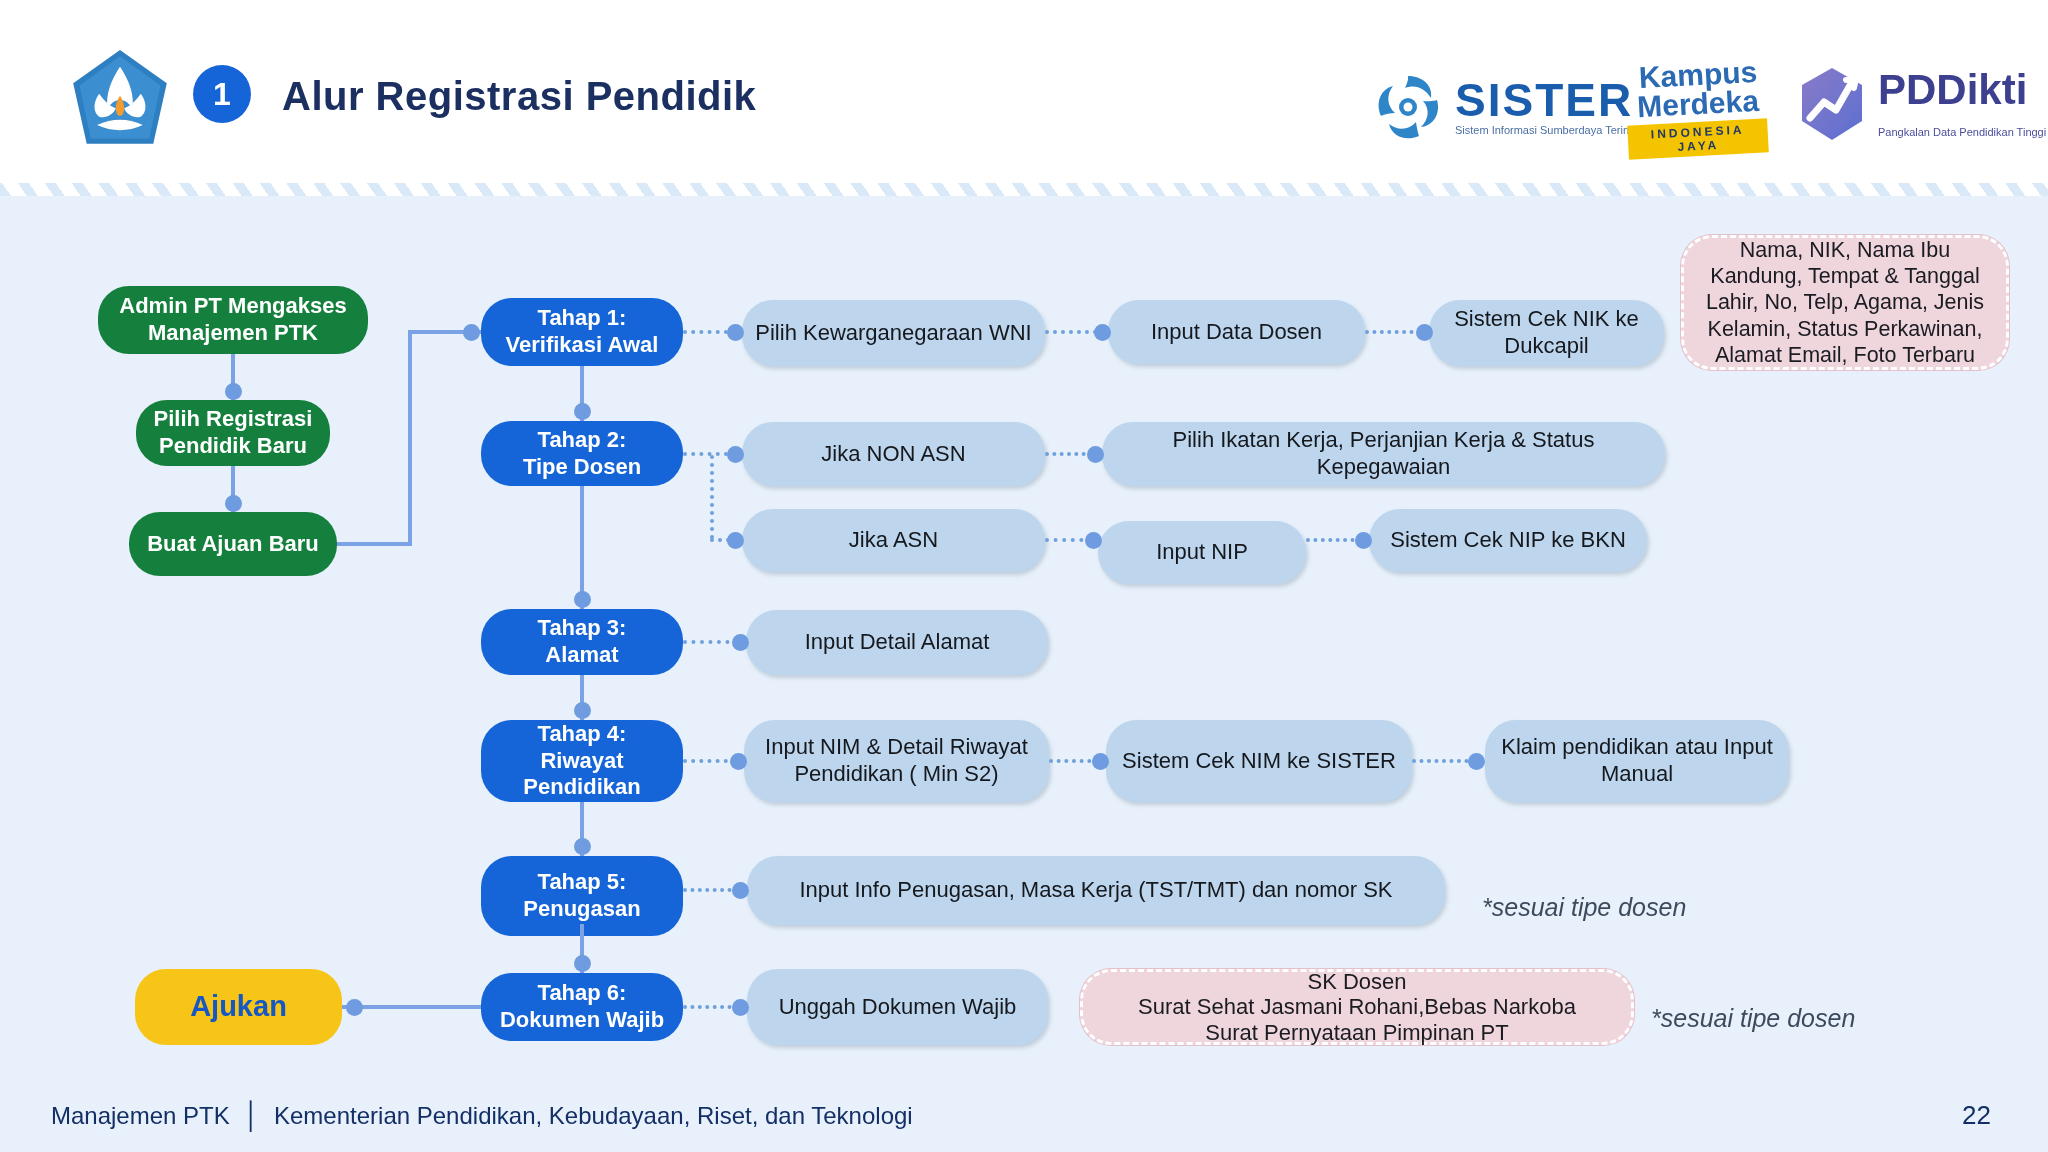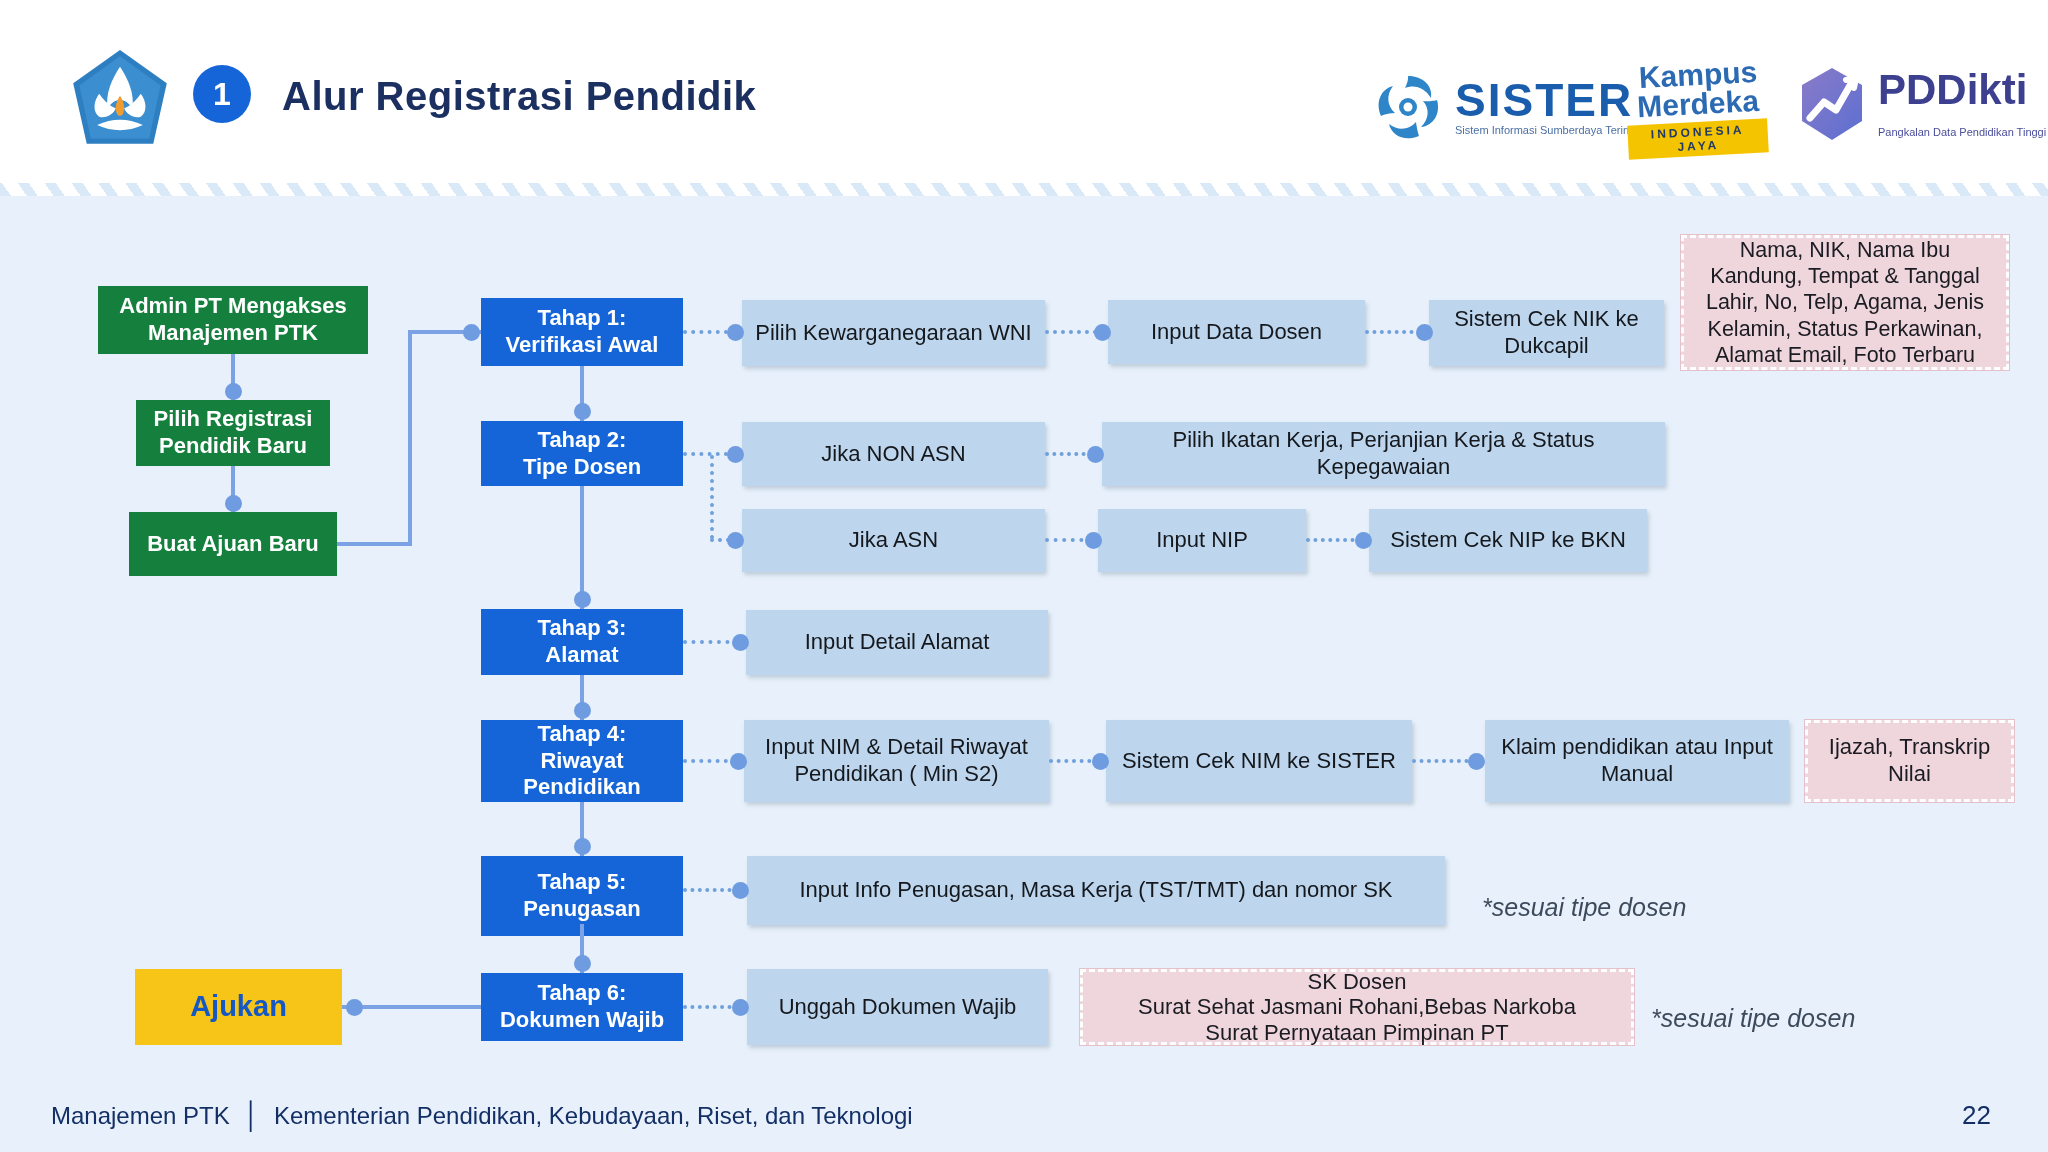--- a/index.html
+++ b/index.html
@@ -21,21 +21,21 @@
   .logo-km{position:absolute;left:1628px;top:60px;width:140px;text-align:center;}
   .km-word{font-size:30px;font-weight:bold;color:#2C6BB3;line-height:29px;transform:rotate(-3deg);}
   .km-banner{display:inline-block;margin-top:4px;background:#F5C400;color:#233A66;font-size:12px;font-weight:bold;
     letter-spacing:3px;padding:3px 8px;transform:rotate(-3deg);}
   .logo-pddikti{position:absolute;left:1796px;top:66px;display:flex;align-items:center;gap:10px;}
   .pd-text{display:flex;flex-direction:column;}
   .pd-name{font-size:42px;font-weight:bold;color:#3D3F8F;line-height:40px;}
   .pd-tag{font-size:11px;color:#4A4E9B;margin-top:16px;}
   
   .node{position:absolute;display:flex;align-items:center;justify-content:center;text-align:center;
-    font-size:22px;line-height:1.22;padding:4px 10px;box-sizing:border-box;white-space:pre-line;}
+    font-size:22px;line-height:1.22;padding:4px 10px;box-sizing:border-box;white-space:pre-line;border-radius:31px;}
   .teal{background:#15803d;color:#ffffff;font-weight:bold;}
   .stage{background:#1565D8;color:#ffffff;font-weight:bold;}
   .lite{background:#BDD6ED;color:#15181D;box-shadow:2px 3px 4px rgba(120,140,160,.35);}
   .pinknote{background:#EFD5DC;color:#1A1C22;border:3px dashed #ffffff;box-shadow:0 0 0 1px #E4C0CB;}
   .gold{background:#F6C517;color:#1457C5;font-weight:bold;font-size:29px;}
   .inote{position:absolute;font-size:25px;font-style:italic;color:#3D4A5C;font-weight:500;}
   
   .vline,.hline{position:absolute;background:#7BA2E5;}
   .vline{width:4px;} .hline{height:4px;}
   .dot{position:absolute;width:17px;height:17px;border-radius:50%;background:#6F9CE0;}
@@ -130,29 +130,28 @@
 
   <div class="node lite" style="left:742px;top:300px;width:303px;height:66px">Pilih Kewarganegaraan WNI</div>
   <div class="node lite" style="left:1108px;top:300px;width:257px;height:64px">Input Data Dosen</div>
   <div class="node lite" style="left:1429px;top:300px;width:235px;height:66px">Sistem Cek NIK ke Dukcapil</div>
   <div class="node pinknote" style="left:1681px;top:235px;width:328px;height:135px;font-size:21.5px">Nama, NIK, Nama Ibu Kandung, Tempat &amp; Tanggal Lahir, No, Telp, Agama, Jenis Kelamin, Status Perkawinan, Alamat Email, Foto Terbaru</div>
 
   <div class="node lite" style="left:742px;top:422px;width:303px;height:64px">Jika NON ASN</div>
   <div class="node lite" style="left:1102px;top:422px;width:563px;height:64px">Pilih Ikatan Kerja, Perjanjian Kerja &amp; Status Kepegawaian</div>
 
   <div class="node lite" style="left:742px;top:509px;width:303px;height:63px">Jika ASN</div>
-  <div class="node lite" style="left:1098px;top:509px;width:208px;height:63px">Input NIP</div>
+  <div class="node lite" style="left:1098px;top:521px;width:208px;height:63px">Input NIP</div>
   <div class="node lite" style="left:1369px;top:509px;width:278px;height:63px">Sistem Cek NIP ke BKN</div>
 
   <div class="node lite" style="left:746px;top:610px;width:302px;height:65px">Input Detail Alamat</div>
 
   <div class="node lite" style="left:744px;top:720px;width:305px;height:82px">Input NIM &amp; Detail Riwayat Pendidikan ( Min S2)</div>
   <div class="node lite" style="left:1106px;top:720px;width:306px;height:82px">Sistem Cek NIM ke SISTER</div>
   <div class="node lite" style="left:1485px;top:720px;width:304px;height:82px">Klaim pendidikan atau Input Manual</div>
-  <div class="node pinknote" style="left:1805px;top:720px;width:209px;height:82px">Ijazah, Transkrip Nilai</div>
 
   <div class="node lite" style="left:747px;top:856px;width:698px;height:69px">Input  Info Penugasan, Masa Kerja  (TST/TMT) dan nomor SK</div>
   <div class="inote" style="left:1482px;top:893px">*sesuai tipe dosen</div>
 
   <div class="node lite" style="left:747px;top:969px;width:301px;height:76px">Unggah Dokumen Wajib</div>
   <div class="node pinknote" style="left:1080px;top:969px;width:554px;height:76px;line-height:1.15">SK Dosen
 Surat Sehat Jasmani Rohani,Bebas Narkoba
 Surat Pernyataan Pimpinan PT</div>
   <div class="inote" style="left:1651px;top:1004px">*sesuai tipe dosen</div>
 

